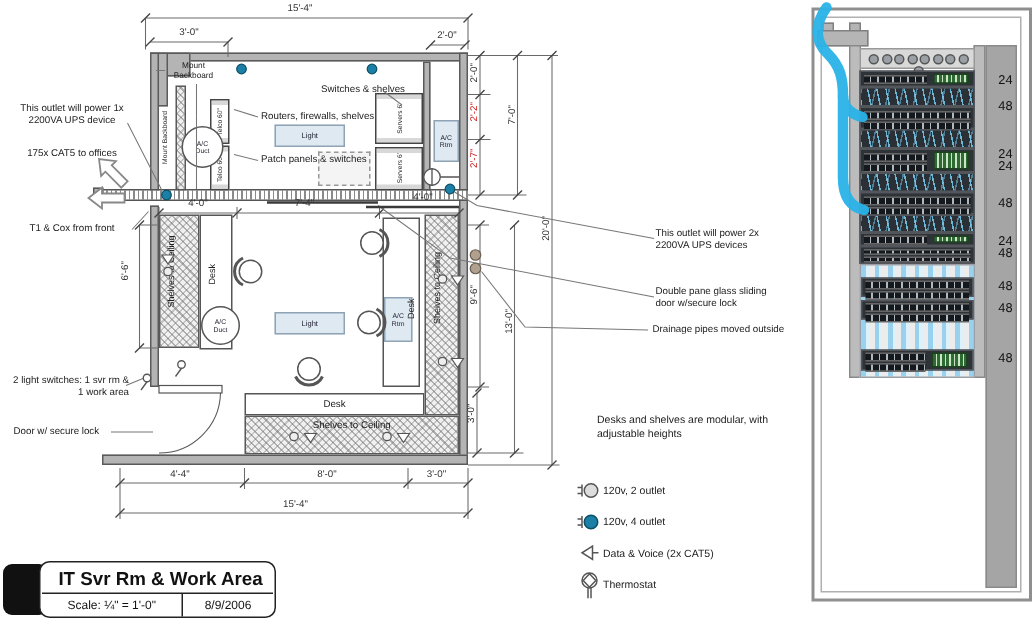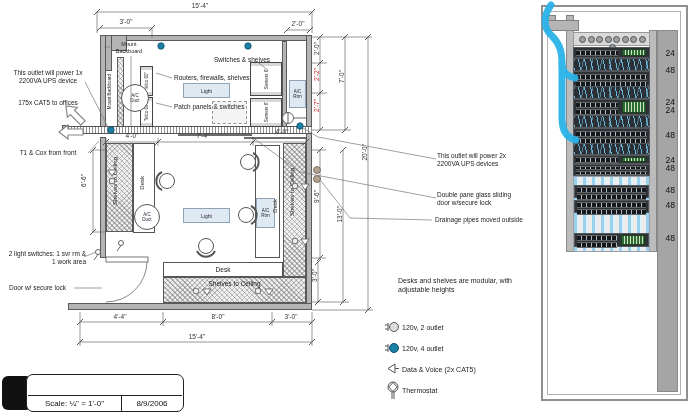--- a/index.html
+++ b/index.html
@@ -205,20 +205,21 @@
         <path d="M8 11V18 M10 11V18" stroke="#555" stroke-width="1" fill="none"></path>
       </svg>
       <span class="legend-txt">Thermostat</span>
     </div>
   </div>
 
   <div class="ttab">
       <div class="ttab-perf"></div>
     </div>
   <div class="tblock"></div>
+  <div class="ttitle">IT Svr Rm &amp; Work Area</div>
   <div class="trow">
     <div class="tcell s">Scale: ¼" = 1'-0"</div>
     <div class="tcell d">8/9/2006</div>
   </div>
 
   <div class="cab"></div>
   <div class="cab-inner"></div>
   <div class="rackbar" style="left:548px;top:15px;width:8px;height:6px"></div>
   <div class="rackbar" style="left:566px;top:15px;width:8px;height:6px"></div>
   <div class="rackbar" style="left:545px;top:20px;width:34px;height:11px"></div>

